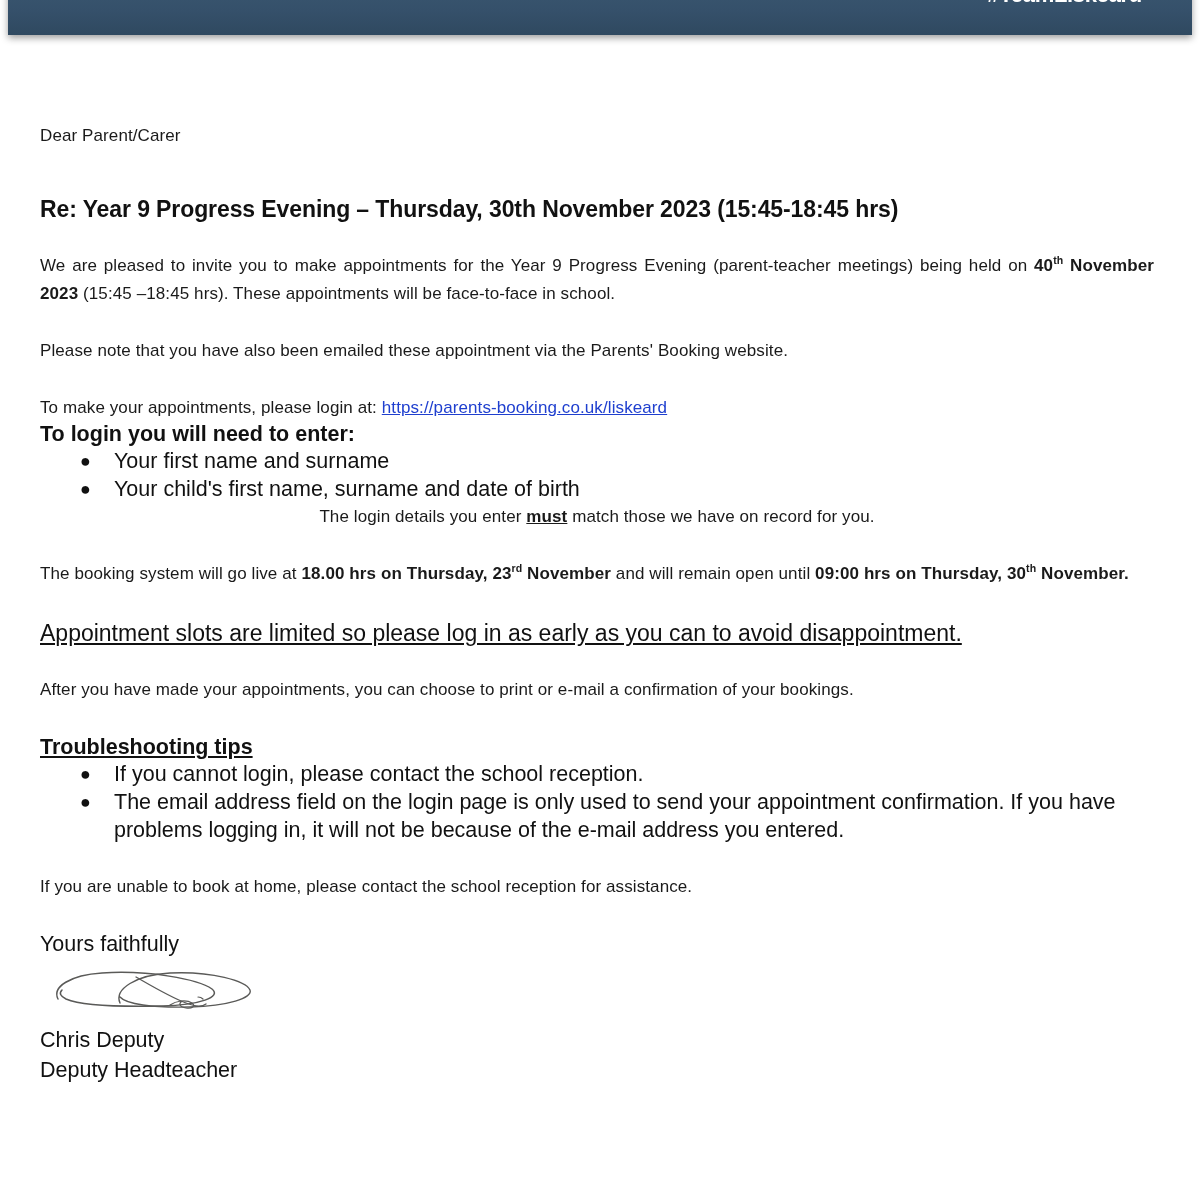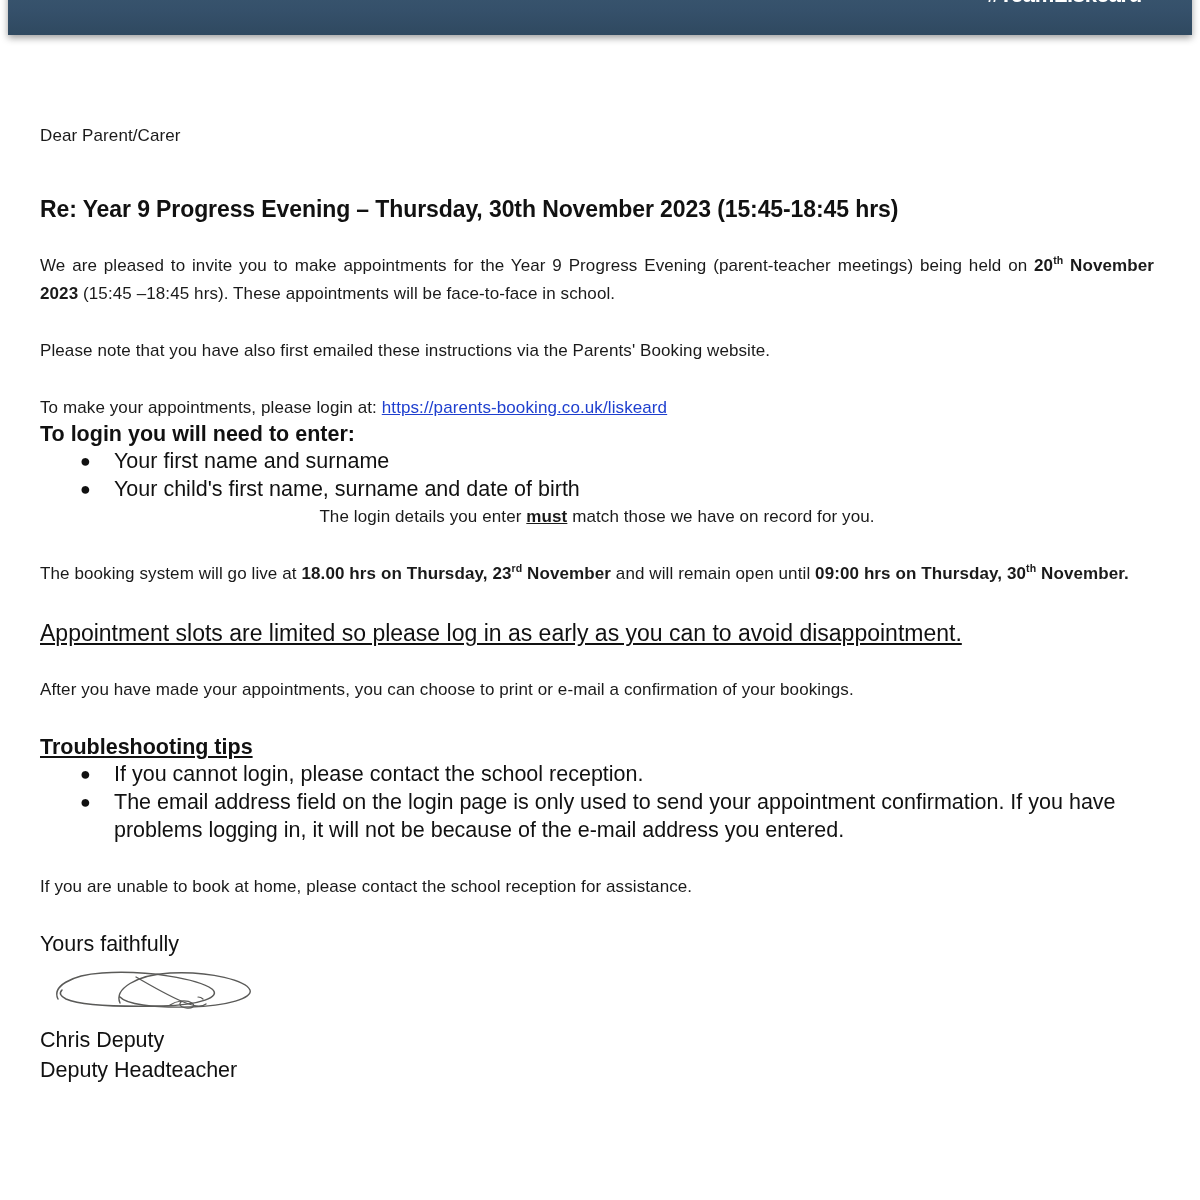--- a/index.html
+++ b/index.html
@@ -155,24 +155,24 @@
 </div>
 
 <div class="letter">
 
 
   <div class="line salutation">Dear Parent/Carer</div>
 
   <div class="subject">Re: Year 9 Progress Evening – Thursday, 30th November 2023 (15:45-18:45 hrs)</div>
 
   <div class="para">
-    <span>We are pleased to invite you to make appointments for the Year 9 Progress Evening (parent-teacher meetings) being held on </span><b><span>20</span><sup>th</sup><span> November 2023</span></b><span> (15:45 –18:45 hrs). These appointments will be face-to-face in school.</span>
-  </div>
-
-  <div class="para nojustify">Please note that you have also first emailed these instructions via the Parents' Booking website.</div>
+    <span>We are pleased to invite you to make appointments for the Year 9 Progress Evening (parent-teacher meetings) being held on </span><b><span>40</span><sup>th</sup><span> November 2023</span></b><span> (15:45 –18:45 hrs). These appointments will be face-to-face in school.</span>
+  </div>
+
+  <div class="para nojustify">Please note that you have also been emailed these appointment via the Parents' Booking website.</div>
 
   <div class="para nojustify">
     <span>To make your appointments, please login at: </span><a class="link" href="#">https://parents-booking.co.uk/liskeard</a>
   </div>
 
   <div class="heading-bold">To login you will need to enter:</div>
 
   <ul class="bullets">
     <li>
       <span class="bullet-dot">●</span>

